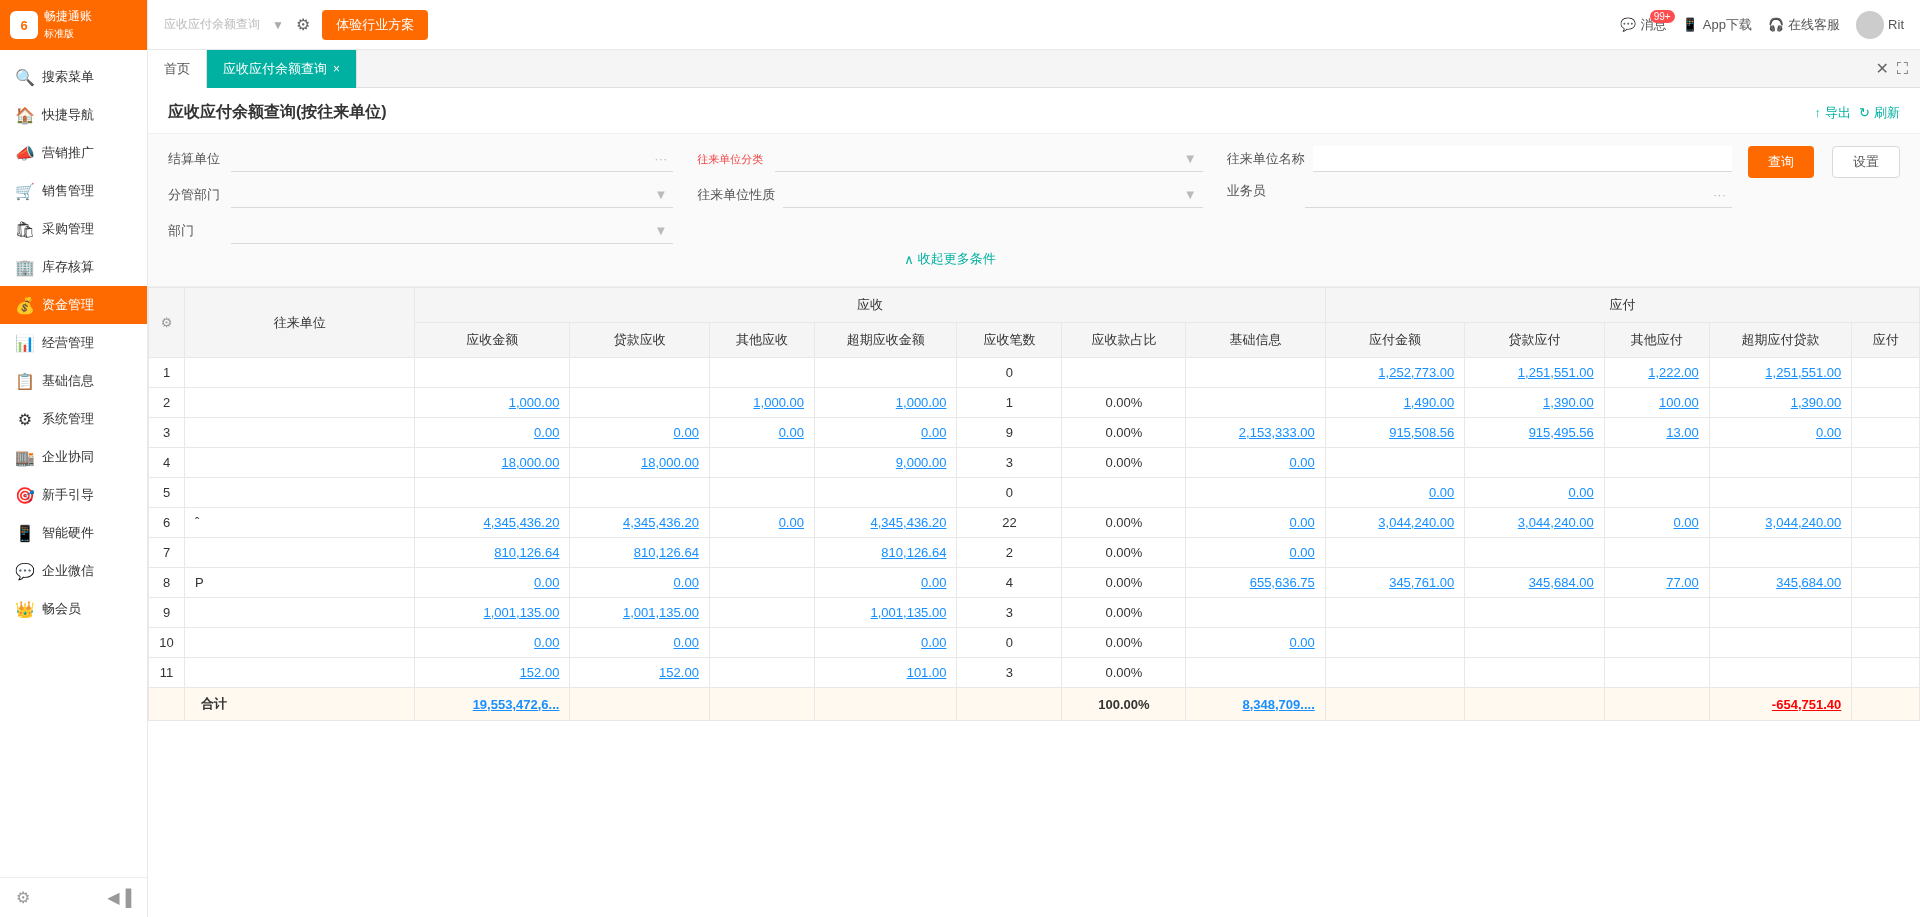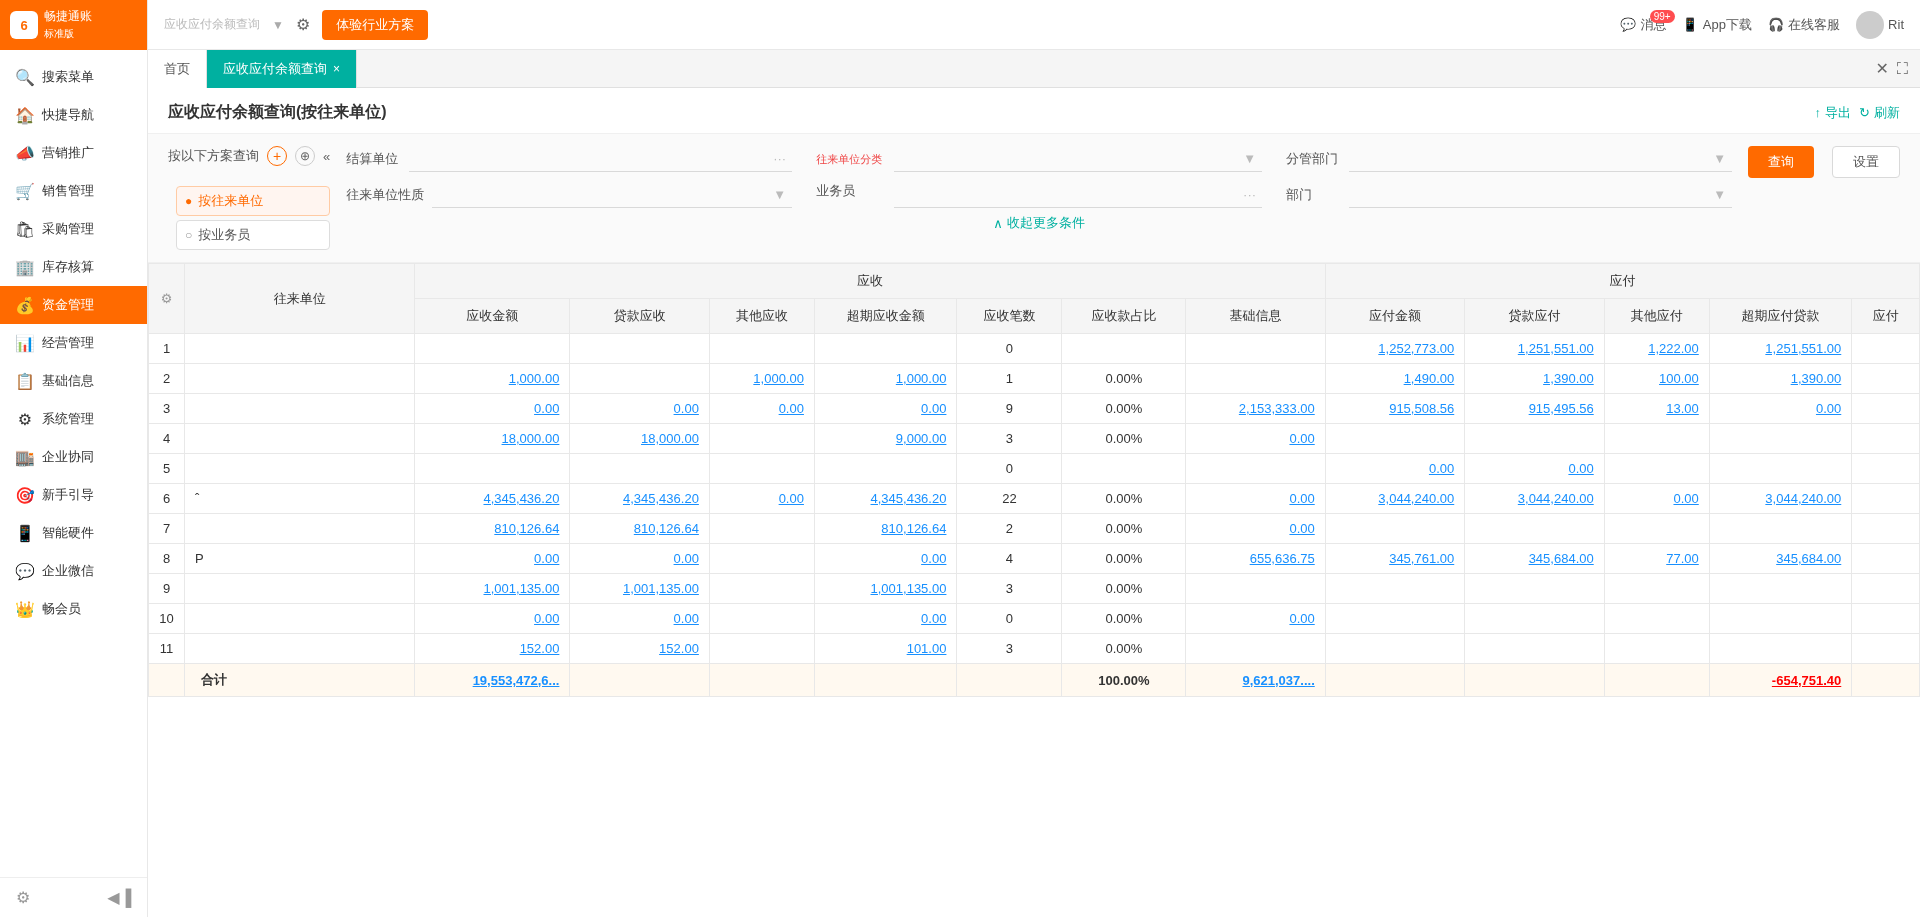--- a/index.html
+++ b/index.html
@@ -214,52 +214,38 @@
           </div>
           <div class="page-action-btn">
             <span>↻</span>
             <span>刷新</span>
           </div>
         </div>
       </div>
 
       <div class="filter-area">
         <div style="display:flex; align-items:flex-start; gap:16px;">
-          <div style="display:flex; flex-direction:column; gap:8px; min-width:160px;">
-            <div class="filter-header">
-              <span style="color:#555;font-size:13px;">按以下方案查询</span>
-              <div class="filter-add-btn">+</div>
-              <div class="filter-scheme-btn">⊕</div>
-              <div class="filter-collapse-btn">«</div>
-            </div>
-            <div style="display:flex; flex-direction:column; gap:4px; padding-left:8px;">
-              <div style="display:flex; align-items:center; gap:6px; padding:5px 8px; background:#fff5f0; border-radius:4px; cursor:pointer; border:1px solid #ffcba4;">
-                <span style="color:#ff6a00; font-size:12px;">●</span>
-                <span style="color:#ff6a00; font-size:13px;">按往来单位</span>
-              </div>
-              <div style="display:flex; align-items:center; gap:6px; padding:5px 8px; background:#fff; border-radius:4px; cursor:pointer; border:1px solid #ddd;">
-                <span style="color:#999; font-size:12px;">○</span>
-                <span style="color:#555; font-size:13px;">按业务员</span>
-              </div>
-            </div>
-          </div>
           <div style="flex:1;">
             <div style="display:grid; grid-template-columns:1fr 1fr 1fr; gap:10px 24px; ">
 
               <div style="display:flex; align-items:center; gap:8px;">
                 <span style="color:#555;font-size:13px;min-width:55px;">结算单位</span>
                 <div style="flex:1;border-bottom:1px solid #d9d9d9;padding:4px 6px;display:flex;align-items:center;justify-content:flex-end;cursor:pointer;min-height:26px;">
                   <span style="color:#bbb;">···</span>
                 </div>
               </div>
               <div style="display:flex; align-items:center; gap:8px;">
                 <span style="color:#ef4444;font-size:11px;min-width:70px;">往来单位分类</span>
                 <div style="flex:1;border-bottom:1px solid #d9d9d9;padding:4px 6px;display:flex;align-items:center;justify-content:flex-end;cursor:pointer;min-height:26px;">
                   <span style="color:#bbb;">▼</span>
                 </div>
+              </div>
+              <div style="display:flex; align-items:center; gap:8px;">
+                <span style="color:#555;font-size:13px;min-width:70px;">往来单位名称</span>
+                <input type="text" style="flex: 1 1 0%; border-top: none; border-right: none; border-left: none; border-image: initial; border-bottom: 1px solid rgb(217, 217, 217); padding: 4px 6px; font-size: 13px; outline: none; min-height: 26px;">
               </div>
 
               <div style="display:flex; align-items:center; gap:8px;">
                 <span style="color:#555;font-size:13px;min-width:55px;">分管部门</span>
                 <div style="flex:1;border-bottom:1px solid #d9d9d9;padding:4px 6px;display:flex;align-items:center;justify-content:flex-end;cursor:pointer;min-height:26px;">
                   <span style="color:#bbb;">▼</span>
                 </div>
               </div>
               <div style="display:flex; align-items:center; gap:8px;">
                 <span style="color:#555;font-size:13px;min-width:70px;">往来单位性质</span>
@@ -506,21 +492,21 @@
           <tfoot>
             <tr class="footer-row">
               <td class="center-cell"></td>
               <td style="padding-left:16px;font-weight:bold;">合计</td>
               <td class="num-cell">19,553,472,6...</td>
               <td></td>
               <td></td>
               <td></td>
               <td></td>
               <td class="center-cell">100.00%</td>
-              <td class="num-cell">9,621,037....</td>
+              <td class="num-cell">8,348,709....</td>
               <td></td>
               <td></td>
               <td></td>
               <td class="num-cell" style="color:#f00;">-654,751.40</td>
               <td></td>
             </tr>
           </tfoot>
         </table>
       </div>
     </div>

